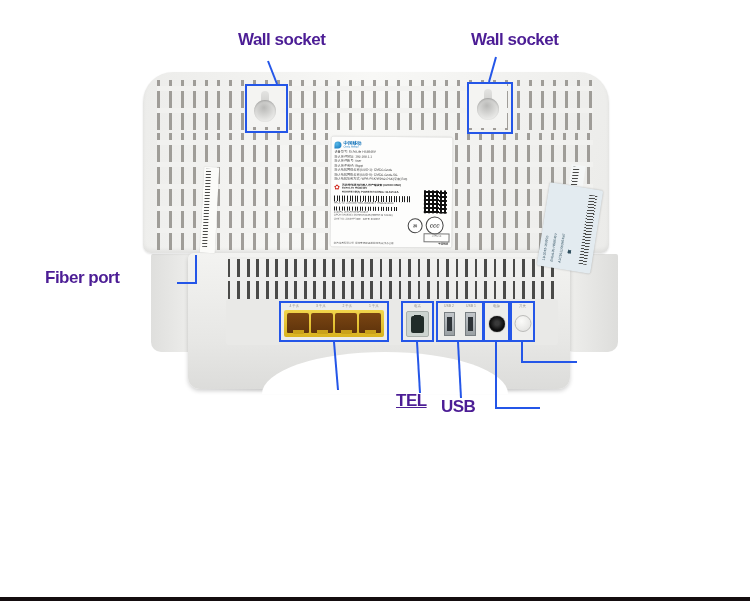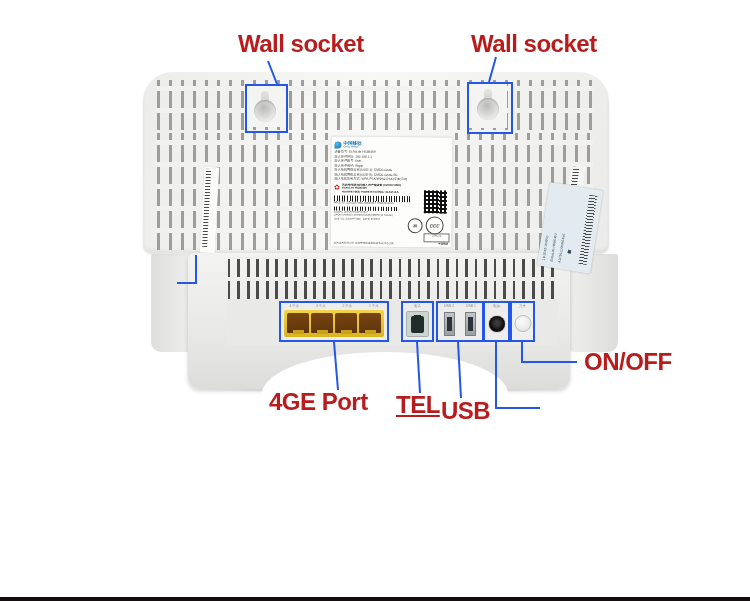--- a/index.html
+++ b/index.html
@@ -1,20 +1,20 @@
 <!DOCTYPE html>
 <html><head>
 <meta charset="utf-8">
 <style>
   html,body{margin:0;padding:0;background:#ffffff;}
   #canvas{position:relative;width:750px;height:601px;background:#ffffff;overflow:hidden;
           font-family:"Liberation Sans", sans-serif;}
 
   
-  .callout{position:absolute;color:#b91c1c;font-weight:bold;font-size:24px;letter-spacing:-0.5px;white-space:nowrap;z-index:7;}
+  .callout{position:absolute;color:#4c1d95;font-weight:bold;font-size:17px;letter-spacing:-0.5px;white-space:nowrap;z-index:7;}
 
   
   .upper-panel{position:absolute;left:143px;top:72px;width:466px;height:181px;
     background:linear-gradient(105deg,#ececea,#f8f8f6 45%,#ebebe9);
     border-radius:30px 30px 8px 8px;box-shadow:0 1px 2px rgba(0,0,0,.12), inset 0 -3px 4px rgba(0,0,0,.06);z-index:1;}
   .wing{position:absolute;background:linear-gradient(90deg,#dfdfdd,#efefed);z-index:1;}
   .stand{position:absolute;left:188px;top:253px;width:382px;height:136px;
     background:linear-gradient(#f3f3f1,#e7e7e5 65%,#dcdcda);
     border-radius:6px 6px 12px 12px;box-shadow:0 2px 4px rgba(0,0,0,.18);z-index:2;}
   .arch{position:absolute;left:262px;top:352px;width:246px;height:42px;background:#ffffff;
@@ -250,19 +250,18 @@
       <polyline points="334,342 338,390"></polyline>
       <polyline points="417,342 420,393"></polyline>
       <polyline points="458,342 461,398"></polyline>
       <polyline points="496,342 496,408 540,408"></polyline>
       <polyline points="522,342 522,362 577,362"></polyline>
     </g>
   </svg>
 
   <div class="callout" style="left:238px;top:30px;">Wall socket</div>
   <div class="callout" style="left:471px;top:30px;">Wall socket</div>
-  <div class="callout" style="left:269px;top:388px;">4GE Port</div>
+  <div class="callout" style="left:45px;top:268px;">Fiber port</div>
   <div class="callout" style="left:396px;top:391px;text-decoration:underline;">TEL</div>
   <div class="callout" style="left:441px;top:397px;">USB</div>
-  <div class="callout" style="left:584px;top:348px;">ON/OFF</div>
 
   <div class="bottom-bar"></div>
 </div>
 
 </body></html>

